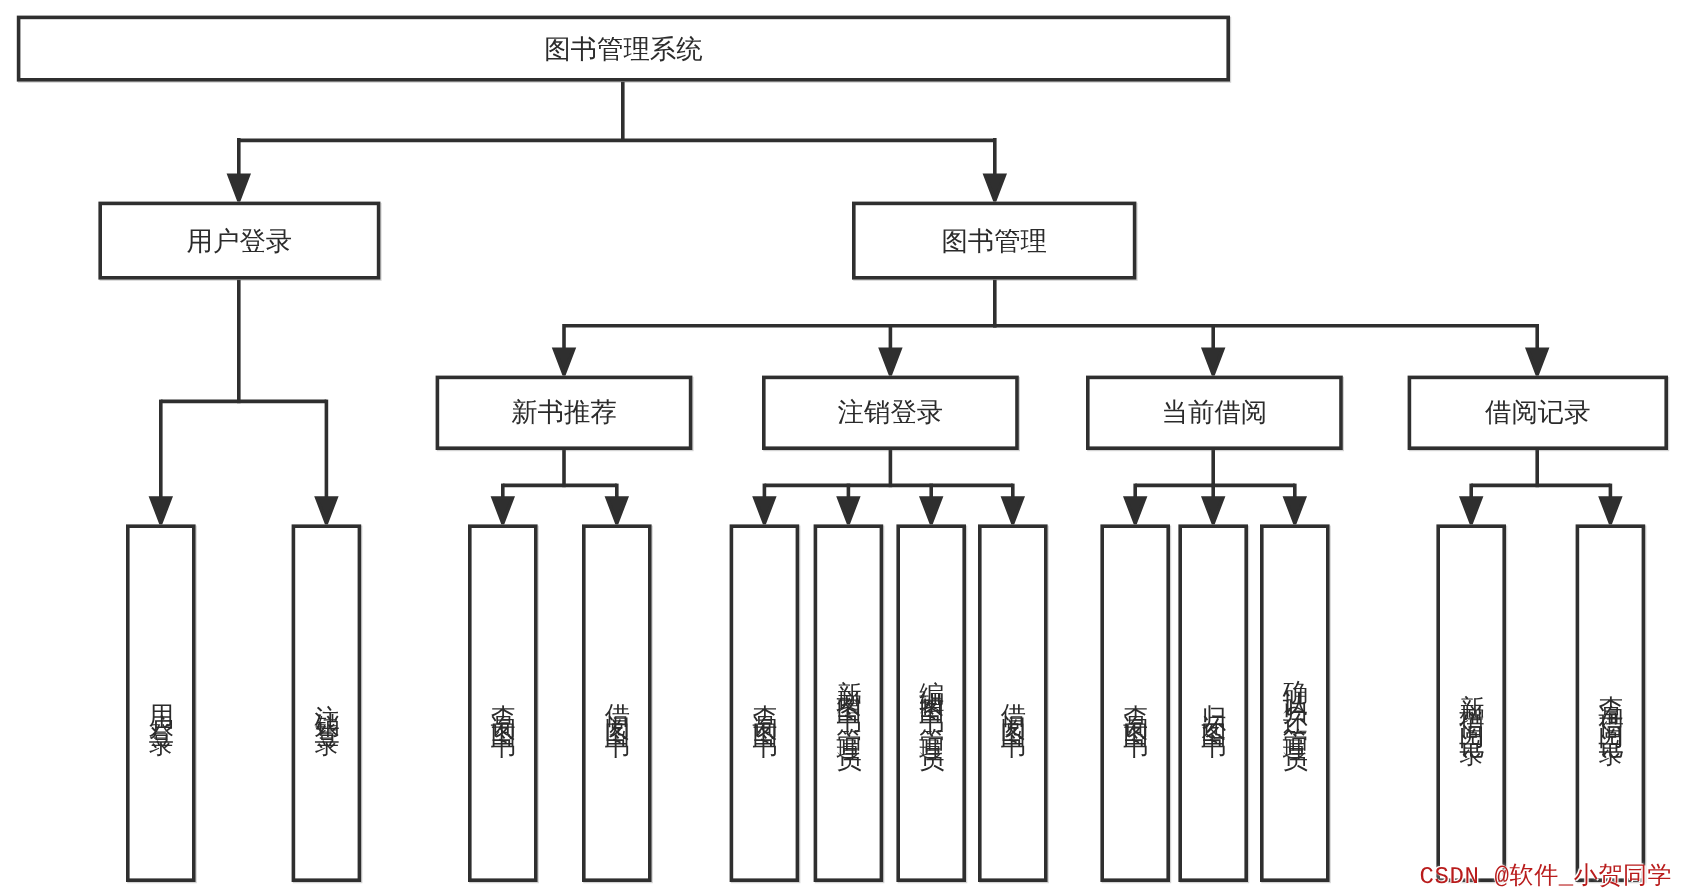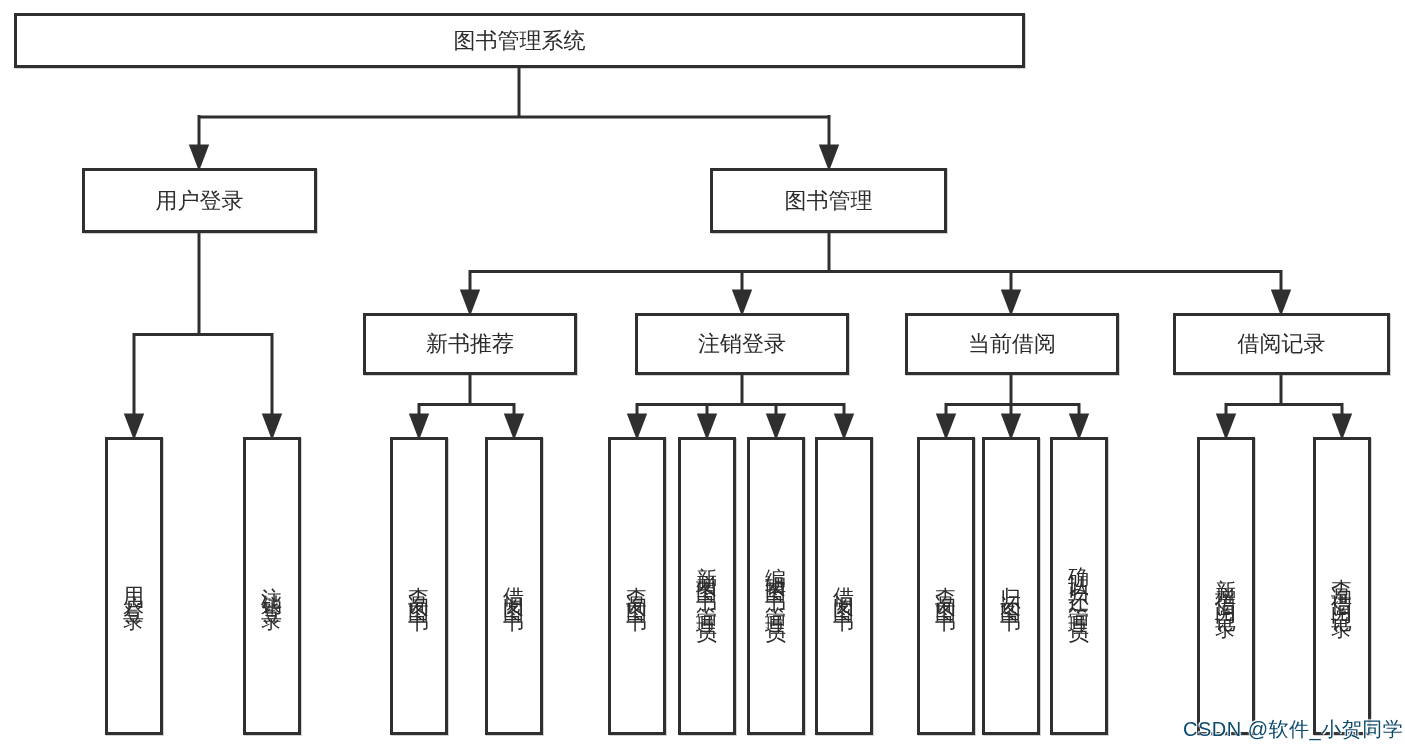--- a/index.html
+++ b/index.html
@@ -74,25 +74,26 @@
   .lf9  { left: 917px; }
   .lf10 { left: 982px; }
   .lf11 { left: 1050px; }
   .lf12 { left: 1197px; }
   .lf13 { left: 1313px; }
   .watermark {
     position: absolute;
     left: 1183px;
     top: 716px;
     font-size: 20px;
-    color: #0c4a6e;
+    color: #b91c1c;
     letter-spacing: 0.5px;
     white-space: nowrap;
     text-shadow: 0 0 3px #ffffff, 1px 1px 0 #ffffff, -1px -1px 0 #ffffff;
     z-index: 10;
+    font-family: Liberation Mono, monospace;
   }
 </style>
 </head>
 <body>
 
 <div class="canvas">
 
   <svg class="connector-layer" width="1405" height="747" viewBox="0 0 1405 747">
     <g stroke="#2f2f2f" stroke-width="3" fill="#2f2f2f">
 

